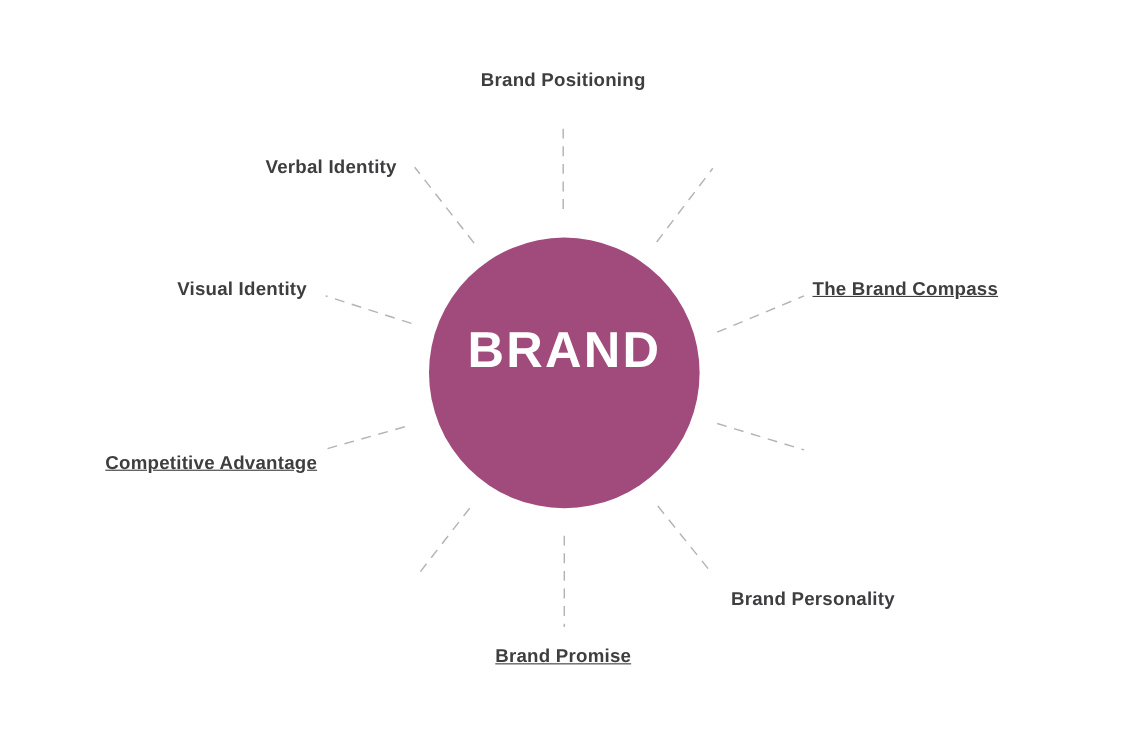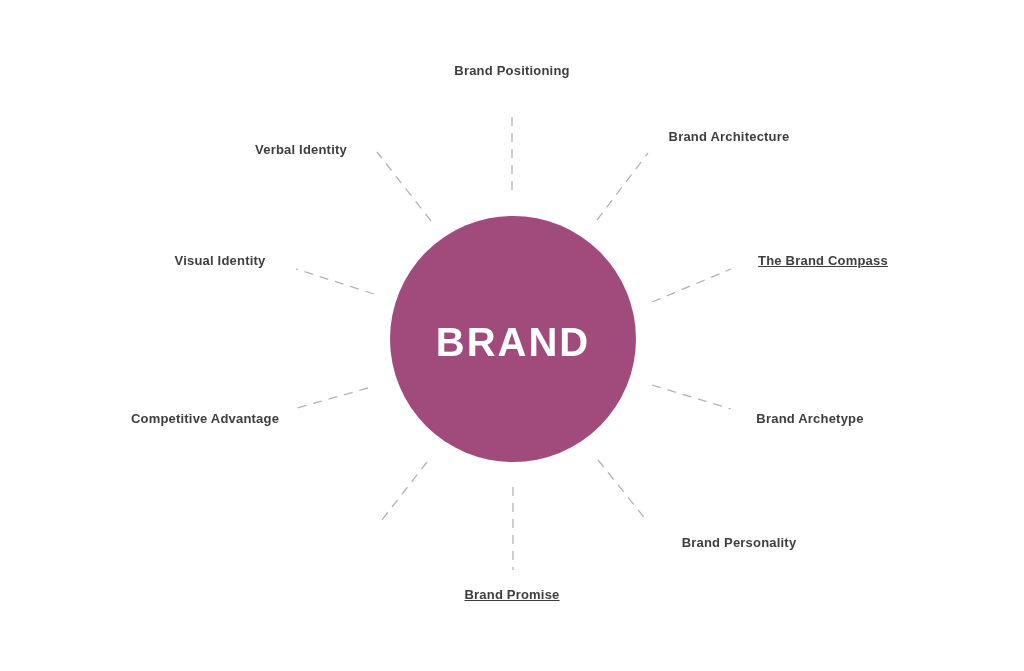--- a/index.html
+++ b/index.html
@@ -15,44 +15,44 @@
   .diagram-svg { position: absolute; left: 0; top: 0; }
   .spoke {
     fill: none;
     stroke-width: 1.3;
     stroke-dasharray: 9 7;
     stroke-linecap: butt;
   }
   .hub-label {
     position: absolute;
     left: 513px;
-    top: 344px;
+    top: 320px;
     transform: translate(-50%, -54%);
-    font-size: 40px;
+    font-size: 46px;
     font-weight: 700;
     letter-spacing: 2px;
     color: #ffffff;
     white-space: nowrap;
     text-align: center;
   }
   .node {
     position: absolute;
     transform: translateX(-50%);
-    font-size: 13px;
+    font-size: 17px;
     font-weight: 700;
     color: #3e3e40;
     letter-spacing: 0.2px;
     white-space: nowrap;
   }
   .n-positioning  { left: 512px; top: 63px;  }
   .n-verbal       { left: 301px; top: 142px; }
   .n-architecture { left: 729px; top: 129px; }
   .n-visual       { left: 220px; top: 253px; }
   .n-compass      { left: 823px; top: 253px; text-decoration: underline; }
-  .n-competitive  { left: 205px; top: 411px; }
+  .n-competitive  { left: 192px; top: 411px; text-decoration: underline; }
   .n-archetype    { left: 810px; top: 411px; }
   .n-value        { left: 289px; top: 535px; }
   .n-personality  { left: 725px; top: 535px; padding-left: 28px; }
   .n-promise      { left: 512px; top: 587px; text-decoration: underline; }
 </style>
 </head>
 <body>
 
 <div class="canvas">
 
@@ -68,22 +68,20 @@
     <line class="spoke" x1="368" y1="388" x2="297" y2="408" stroke="#B3B3B6"></line>
     <line class="spoke" x1="374" y1="294" x2="296" y2="269" stroke="#B3B3B6"></line>
     <line class="spoke" x1="431" y1="221" x2="377" y2="152" stroke="#B3B3B6"></line>
 
     <circle cx="513" cy="339" r="123" fill="#A14A7C"></circle>
   </svg>
 
   <div class="hub-label">BRAND</div>
 
   <div class="node n-positioning">Brand Positioning</div>
-  <div class="node n-architecture">Brand Architecture</div>
   <div class="node n-compass">The Brand Compass</div>
-  <div class="node n-archetype">Brand Archetype</div>
   <div class="node n-personality">Brand Personality</div>
   <div class="node n-promise">Brand Promise</div>
   <div class="node n-competitive">Competitive Advantage</div>
   <div class="node n-visual">Visual Identity</div>
   <div class="node n-verbal">Verbal Identity</div>
 
 </div>
 
 </body></html>

